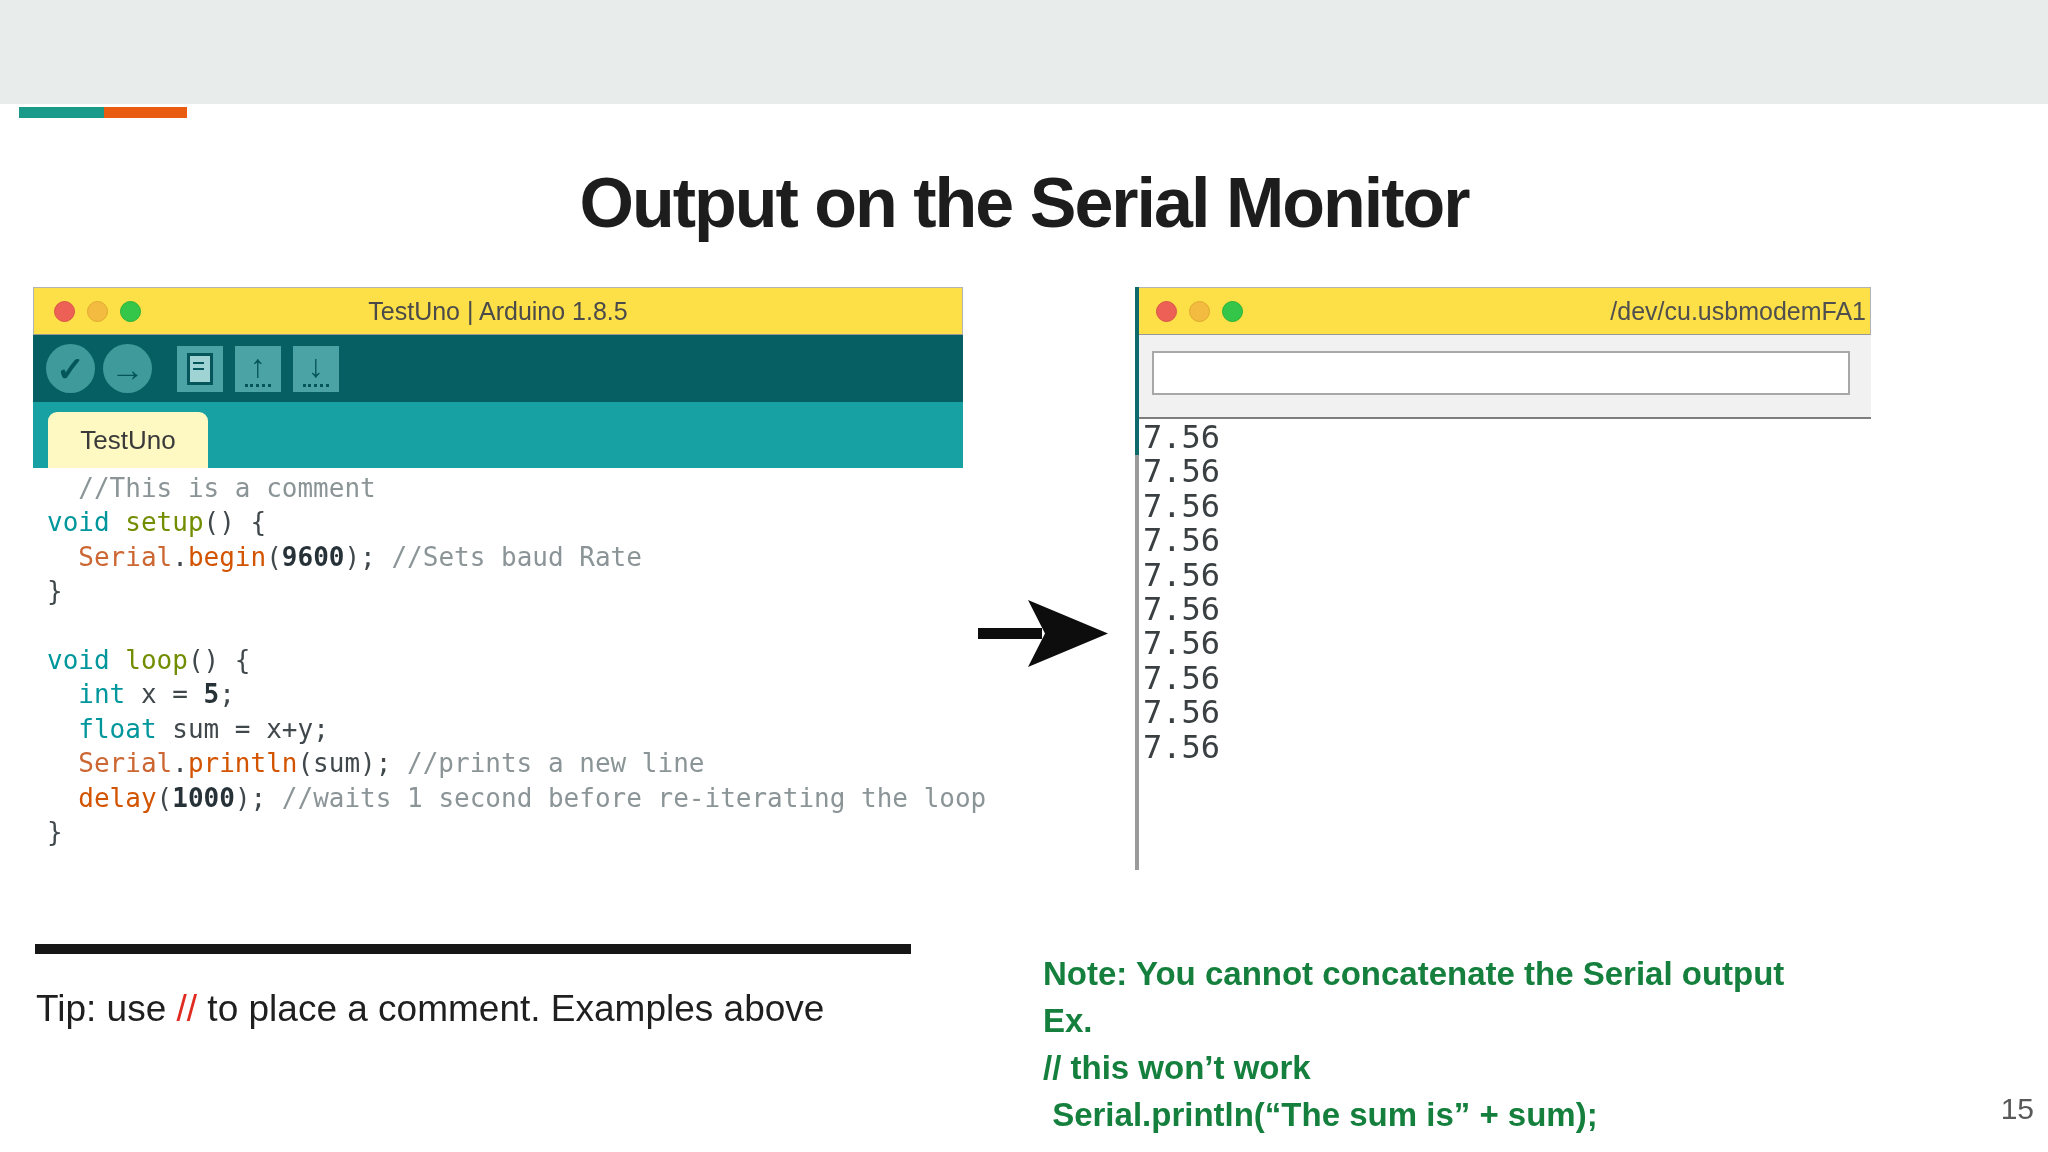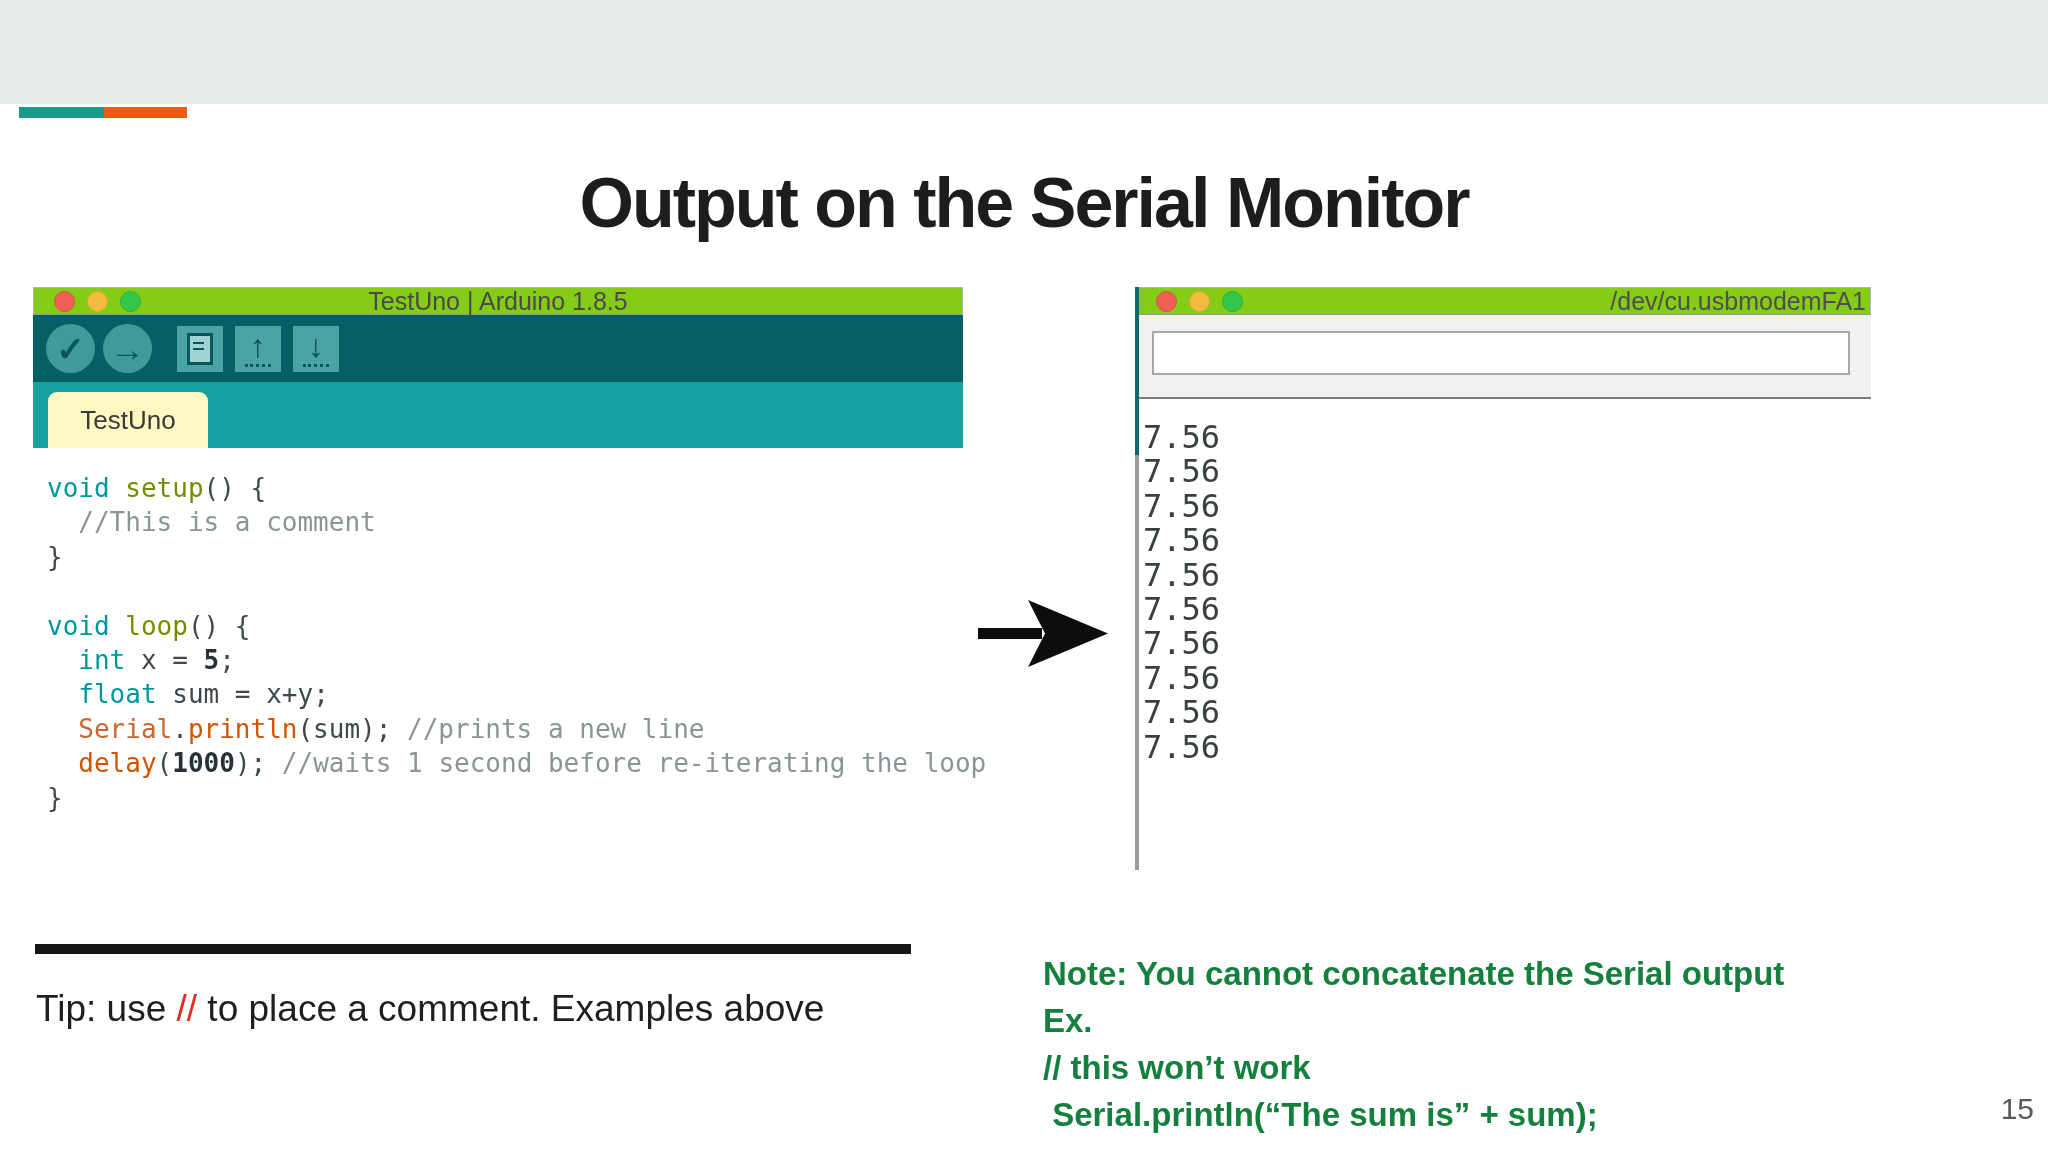--- a/index.html
+++ b/index.html
@@ -13,21 +13,21 @@
   .accent-teal { left:19px; width:85px; }
   .accent-orange { left:104px; width:83px; }
 
   .slide-title {
     position:absolute; top:163px; left:0; width:100%; text-align:center;
     font-size:70px; font-weight:bold; letter-spacing:-2px; color:#1d1d1d;
   }
 
   
   .titlebar {
-    height:28px; background:#84cc16; border:1px solid #b3b3b3; border-bottom:1px solid #979797;
+    height:48px; background:#fde047; border:1px solid #b3b3b3; border-bottom:1px solid #979797;
     display:flex; align-items:center; position:relative; box-sizing:border-box;
   }
   .lights { display:flex; gap:12px; margin-left:20px; }
   .light { width:21px; height:21px; border-radius:50%; }
   .light-red    { background:#ed6056; border:1px solid #d95349; box-sizing:border-box; }
   .light-yellow { background:#f3bc41; border:1px solid #e0a92f; box-sizing:border-box; }
   .light-green  { background:#33c649; border:1px solid #25b23a; box-sizing:border-box; }
 
   
   .ide-window { position:absolute; left:33px; top:287px; width:930px; height:600px; }
@@ -138,22 +138,23 @@
         <span class="glyph">↓</span>
         <span class="tray"></span>
       </div>
     </div>
     <div class="ide-tabbar">
       <div class="ide-tab">
         <span>TestUno</span>
       </div>
     </div>
     <div class="code-area">
+        <div class="code-line"><span class="tok tok-cm">  //This is a comment</span></div>
         <div class="code-line"><span class="tok tok-kw">void</span><span class="tok tok-pl"> </span><span class="tok tok-fn">setup</span><span class="tok tok-pl">() {</span></div>
-        <div class="code-line"><span class="tok tok-cm">  //This is a comment</span></div>
+        <div class="code-line"><span class="tok tok-pl">  </span><span class="tok tok-obj">Serial</span><span class="tok tok-pl">.</span><span class="tok tok-call">begin</span><span class="tok tok-pl">(</span><span class="tok tok-num">9600</span><span class="tok tok-pl">); </span><span class="tok tok-cm">//Sets baud Rate</span></div>
         <div class="code-line"><span class="tok tok-pl">}</span></div>
         <div class="code-line"></div>
         <div class="code-line"><span class="tok tok-kw">void</span><span class="tok tok-pl"> </span><span class="tok tok-fn">loop</span><span class="tok tok-pl">() {</span></div>
         <div class="code-line"><span class="tok tok-pl">  </span><span class="tok tok-kw">int</span><span class="tok tok-pl"> x = </span><span class="tok tok-num">5</span><span class="tok tok-pl">;</span></div>
         <div class="code-line"><span class="tok tok-pl">  </span><span class="tok tok-kw">float</span><span class="tok tok-pl"> sum = x+y;</span></div>
         <div class="code-line"><span class="tok tok-pl">  </span><span class="tok tok-obj">Serial</span><span class="tok tok-pl">.</span><span class="tok tok-call">println</span><span class="tok tok-pl">(sum); </span><span class="tok tok-cm">//prints a new line</span></div>
         <div class="code-line"><span class="tok tok-pl">  </span><span class="tok tok-call">delay</span><span class="tok tok-pl">(</span><span class="tok tok-num">1000</span><span class="tok tok-pl">); </span><span class="tok tok-cm">//waits 1 second before re-iterating the loop</span></div>
         <div class="code-line"><span class="tok tok-pl">}</span></div>
       </div>
   </div>

